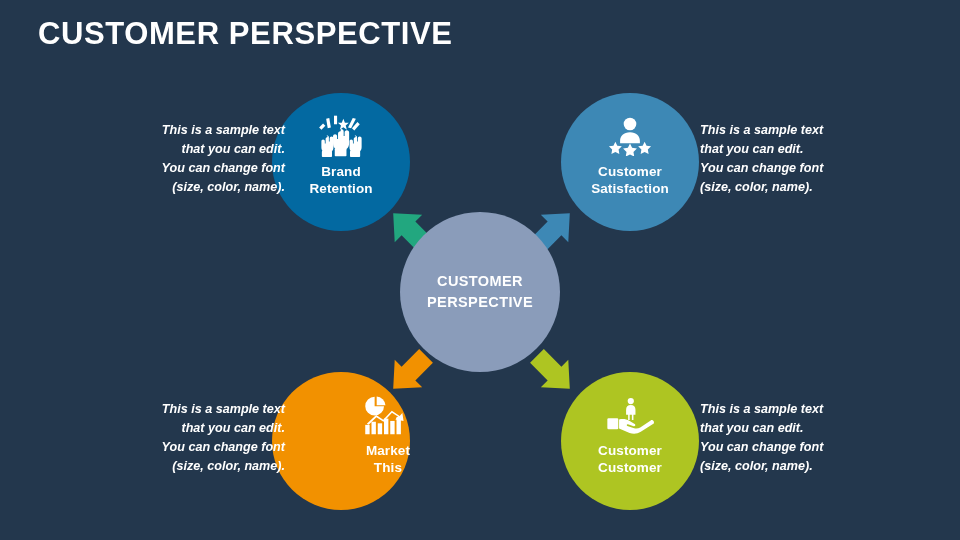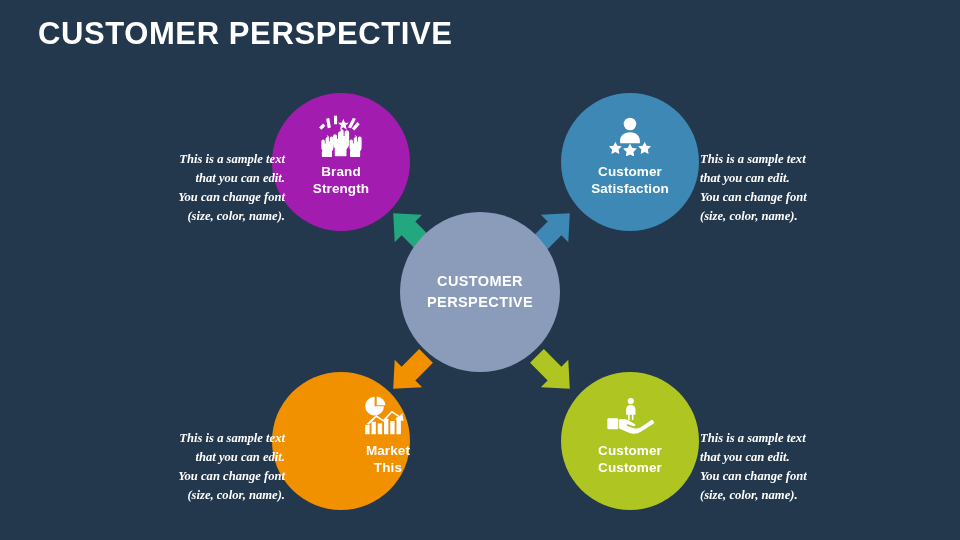--- a/index.html
+++ b/index.html
@@ -40,31 +40,30 @@
   }
   .node .node-icon{
     margin-top:21px;width:52px;height:44px;
     display:flex;align-items:center;justify-content:center;
   }
   .node .node-label{
     margin-top:6px;color:#ffffff;font-weight:bold;font-size:13.5px;
     line-height:1.25;text-align:center;letter-spacing:.1px;
   }
 
-  #node-brand-strength      {left:272px;top:93px; background:#a21caf;}
+  #node-brand-strength      {left:272px;top:93px; background:#0369a1;}
   #node-customer-satisfaction{left:561px;top:93px; background:#3d88b5;}
   #node-market-share        {left:272px;top:372px;background:#f29100;align-items:flex-end;}
   #node-customer-retention  {left:561px;top:372px;background:#aec522;}
 
   
   .blurb{
     position:absolute;width:175px;color:#ffffff;
     font-size:12.6px;font-style:italic;font-weight:600;line-height:1.52;
-    font-family:Liberation Serif, serif;
-    margin-top:29px;
+    font-family:Liberation Sans, sans-serif;
   }
   .blurb.right-align{text-align:right;}
   .blurb.left-align{text-align:left;}
   #blurb-brand-strength      {left:110px;top:121px;text-align:right;}
   #blurb-customer-satisfaction{left:700px;top:121px;text-align:left;}
   #blurb-market-share        {left:110px;top:400px;text-align:right;}
   #blurb-customer-retention  {left:700px;top:400px;text-align:left;}
 
   
   .arrow{position:absolute;width:54px;height:54px;}
@@ -138,21 +137,21 @@
           <path d="M13.5 27 c1.9 0 3.0 1.2 3.0 2.8 v5.2 h1.0 v-3.9 c0-1.5 1.0-2.5 2.4-2.5 c1.5 0 2.5 1.0 2.5 2.5 v11.0 c0 4.6-2.6 7.2-6.7 7.2 h-2.0 c-4.2 0-6.8-2.7-6.8-7.0 v-7.4 c0-1.4 0.9-2.3 2.2-2.3 c1.3 0 2.2 0.9 2.2 2.3 v2.8 h1.0 v-5.6 c0-1.6 1.0-2.8 2.8-2.8 Z"></path>
           <rect x="7.5" y="47" width="13" height="8" rx="1"></rect>
 
           <path d="M49.5 27 c1.9 0 3.0 1.2 3.0 2.8 v5.2 h1.0 v-3.9 c0-1.5 1.0-2.5 2.4-2.5 c1.5 0 2.5 1.0 2.5 2.5 v11.0 c0 4.6-2.6 7.2-6.7 7.2 h-2.0 c-4.2 0-6.8-2.7-6.8-7.0 v-7.4 c0-1.4 0.9-2.3 2.2-2.3 c1.3 0 2.2 0.9 2.2 2.3 v2.8 h1.0 v-5.6 c0-1.6 1.0-2.8 2.8-2.8 Z"></path>
           <rect x="43.5" y="47" width="13" height="8" rx="1"></rect>
         </g>
       </svg>
     </div>
     <div class="node-label">
       <span>Brand</span><br>
-      <span>Strength</span>
+      <span>Retention</span>
     </div>
   </div>
 
   <div class="node" id="node-customer-satisfaction">
     <div class="node-icon">
       <svg viewBox="0 0 64 52" width="48" height="40" aria-hidden="true">
         <g fill="#ffffff">
           <circle cx="32" cy="10" r="8.4"></circle>
           <path d="M32 21 c-8.4 0-13.2 5.0-13.2 11.4 v3.4 h26.4 v-3.4 c0-6.4-4.8-11.4-13.2-11.4 Z"></path>
           <path d="M12.5 33.5 L15.1 39.0 L21.1 39.8 L16.8 44.1 L17.8 50.1 L12.5 47.2 L7.2 50.1 L8.2 44.1 L3.9 39.8 L9.9 39.0 Z"></path>

